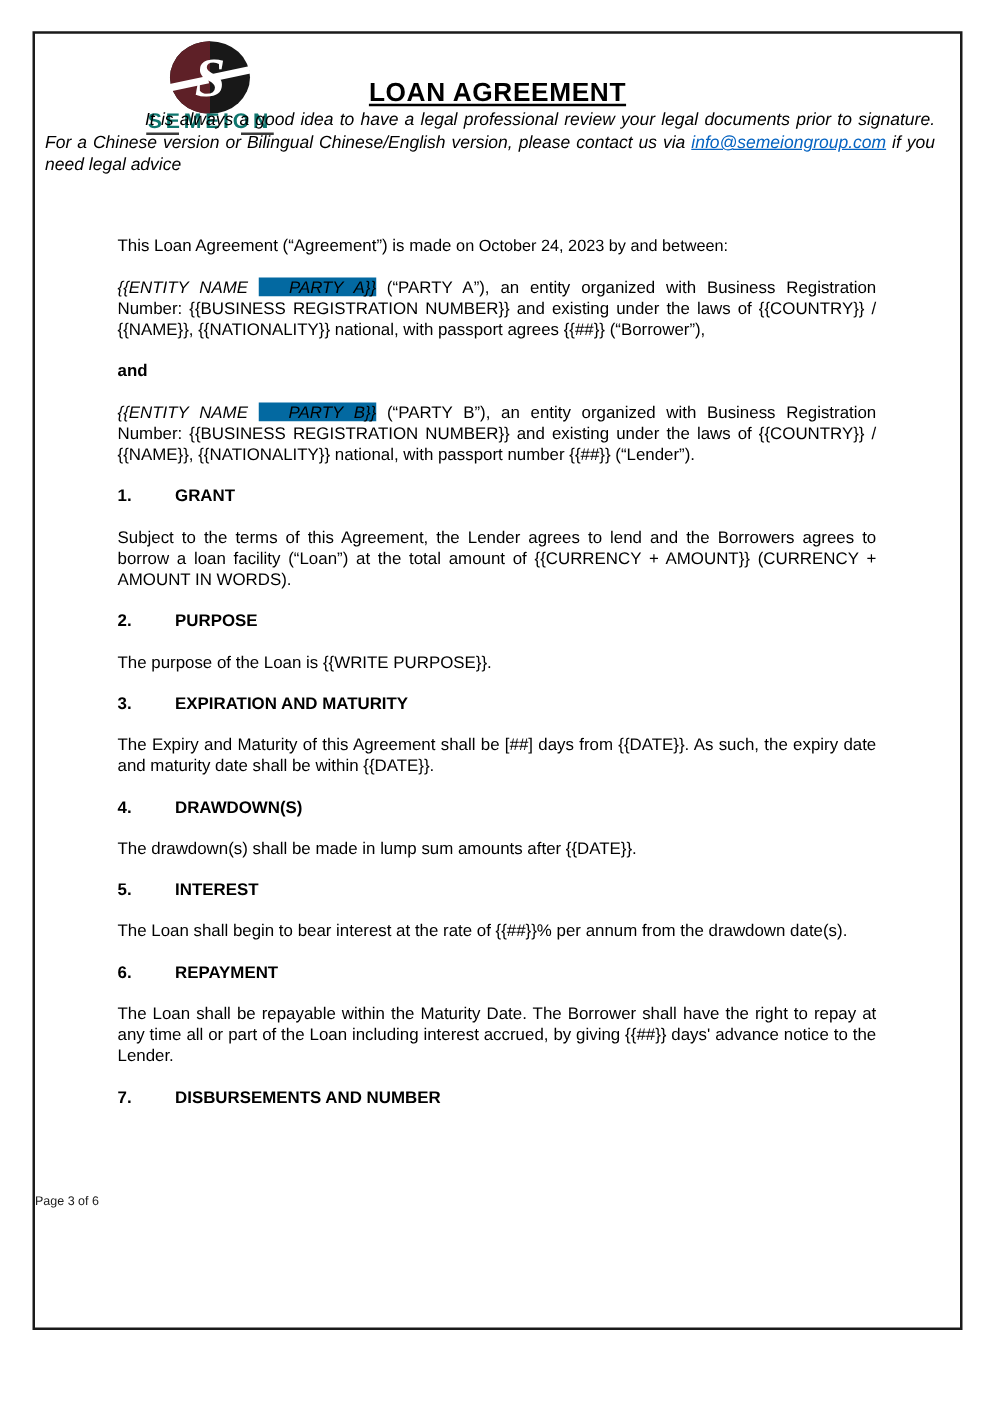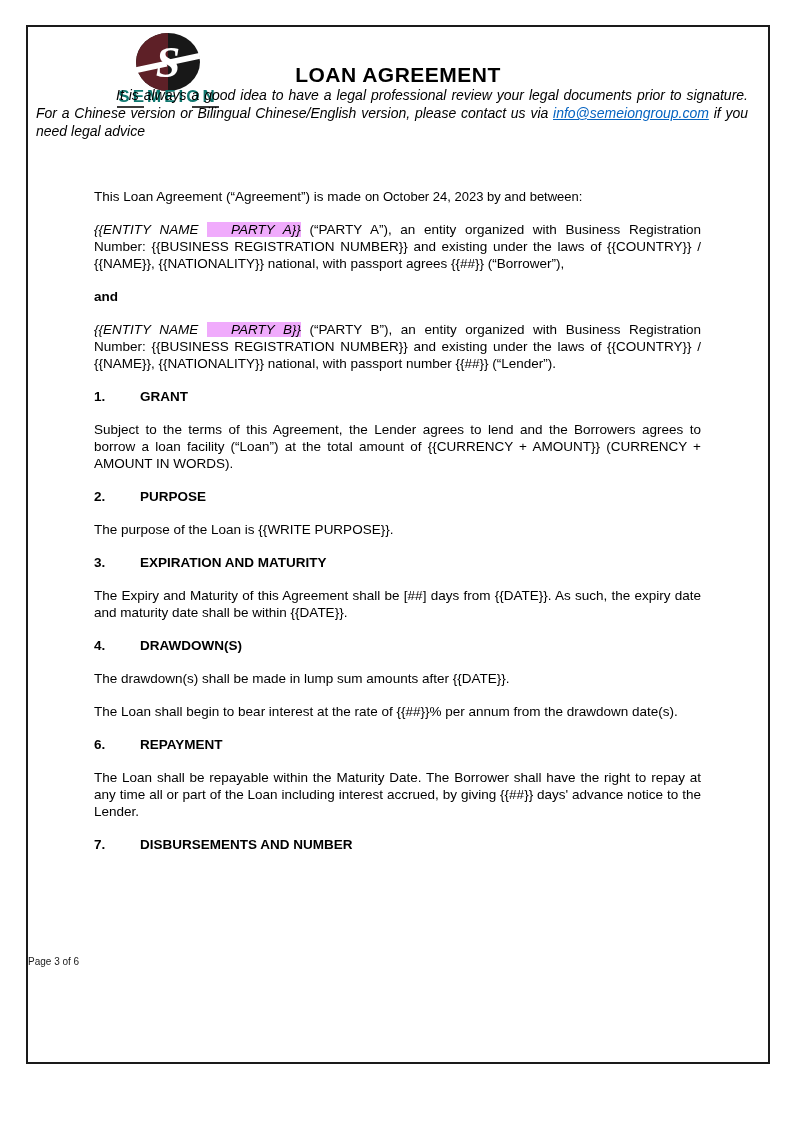--- a/index.html
+++ b/index.html
@@ -9,33 +9,33 @@
          border:2px solid #1a1a1a;box-sizing:border-box;background:#fff;}
 
   
   .logo{position:absolute;left:78px;top:5px;width:124px;text-align:center;z-index:1;}
   .logo svg{display:block;margin:0 auto;}
   .logo-text{font-weight:bold;font-size:17px;letter-spacing:3px;color:#0f766e;
              line-height:15px;margin-top:-3px;white-space:nowrap;}
   .logo-rule{height:2px;width:102px;margin:2px auto 0;
              background:linear-gradient(to right,#3a3a3a 0 26%,transparent 26% 74%,#3a3a3a 74%);}
   .title{position:absolute;left:0;top:36px;width:100%;margin:0;text-align:center;
-         font-size:21px;font-weight:bold;letter-spacing:.5px;z-index:0;}
+         font-size:21px;font-weight:bold;letter-spacing:.5px;z-index:0;text-decoration:underline;}
   .disclaimer{position:absolute;left:8px;top:59px;width:712px;margin:0;z-index:2;
               font-style:italic;font-size:14px;line-height:18px;text-align:justify;
               text-indent:80px;}
   .disclaimer a{color:#0563c1;text-decoration:underline;font-style:italic;}
 
   
   .bodycol{position:absolute;left:66px;top:161px;width:607px;font-size:13.5px;line-height:17px;}
   .para{margin:0 0 16px 0;}
   .just{text-align:justify;}
   .bold{font-weight:bold;}
   .ph{font-style:italic;}
-  .hl{background:#f0abfc;padding-left:24px;}
+  .hl{background:#0369a1;padding-left:24px;}
   .altfont{font-size:13px;}
   .heading{margin:0 0 16px 0;font-weight:bold;}
   .heading .num{display:inline-block;width:46px;}
 
   .footer{position:absolute;left:0;top:929px;width:100%;text-align:left;
           font-size:10px;color:#1a1a1a;}
 </style>
 </head>
 <body>
 
@@ -73,20 +73,21 @@
 
       <p class="heading"><span class="num">2.</span><span>PURPOSE</span></p>
       <p class="para just">The purpose of the Loan is {{WRITE PURPOSE}}.</p>
 
       <p class="heading"><span class="num">3.</span><span>EXPIRATION AND MATURITY</span></p>
       <p class="para just">The Expiry and Maturity of this Agreement shall be [##] days from {{DATE}}. As such, the expiry date and maturity date shall be within {{DATE}}.</p>
 
       <p class="heading"><span class="num">4.</span><span>DRAWDOWN(S)</span></p>
       <p class="para just">The drawdown(s) shall be made in lump sum amounts after {{DATE}}.</p>
 
+      <p class="heading"><span class="num">5.</span><span>INTEREST</span></p>
       <p class="para just">The Loan shall begin to bear interest at the rate of {{##}}% per annum from the drawdown date(s).</p>
 
       <p class="heading"><span class="num">6.</span><span>REPAYMENT</span></p>
       <p class="para just">The Loan shall be repayable within the Maturity Date. The Borrower shall have the right to repay at any time all or part of the Loan including interest accrued, by giving {{##}} days' advance notice to the Lender.</p>
 
       <p class="heading"><span class="num">7.</span><span>DISBURSEMENTS AND NUMBER</span></p>
 
     </div>
 
     <div class="footer">Page 3 of 6</div>

